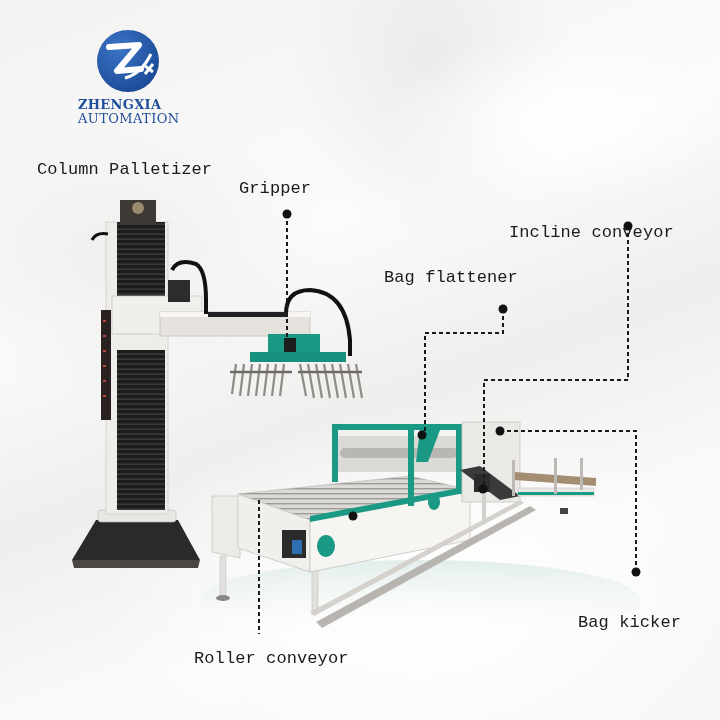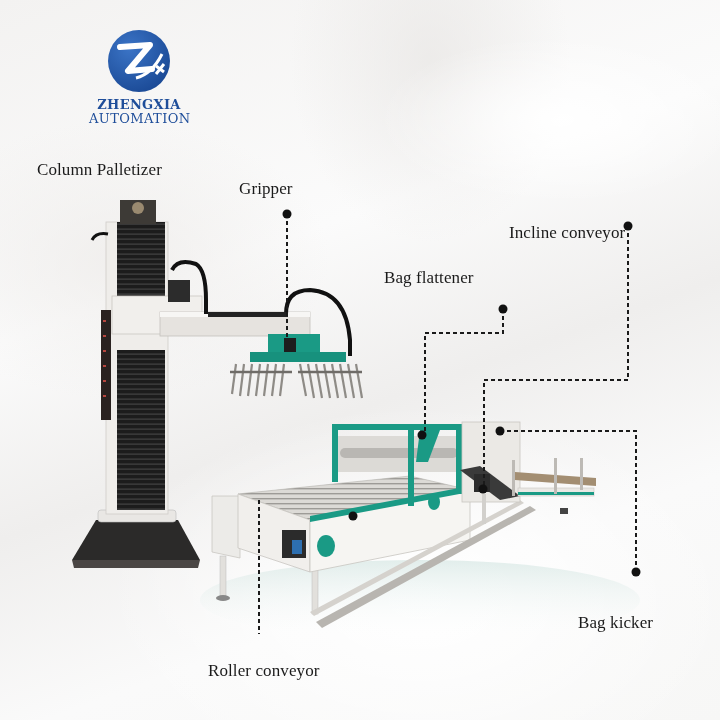--- a/index.html
+++ b/index.html
@@ -7,28 +7,28 @@
     font-family:"DejaVu Sans","Liberation Sans",sans-serif;
     background:#f6f5f4; }
   .bg { position:absolute; inset:0;
     background:
       radial-gradient(ellipse 260px 120px at 560px 120px, rgba(255,255,255,0.95), rgba(255,255,255,0) 70%),
       radial-gradient(ellipse 200px 260px at 430px 60px, rgba(232,230,228,0.7), rgba(255,255,255,0) 70%),
       radial-gradient(ellipse 300px 200px at 120px 260px, rgba(238,236,234,0.8), rgba(255,255,255,0) 70%),
       radial-gradient(ellipse 420px 260px at 420px 600px, rgba(255,255,255,1), rgba(255,255,255,0) 75%),
       linear-gradient(160deg, #f3f2f1 0%, #fbfbfb 35%, #efeeed 55%, #fafafa 75%, #f7f7f6 100%); }
   .scene { position:absolute; left:0; top:0; width:720px; height:720px; }
-  .logo { position:absolute; left:89px; top:28px; width:100px; text-align:center; }
+  .logo { position:absolute; left:78px; top:28px; width:100px; text-align:left; }
   .logo-mark { width:66px; height:66px; margin:0 auto; display:block; }
   .logo-name { font-family:"DejaVu Serif","Liberation Serif",serif; font-weight:bold;
     color:#1f4e9a; font-size:13px; letter-spacing:0.3px; margin-top:4px; line-height:14px; }
   .logo-sub { font-family:"DejaVu Serif","Liberation Serif",serif;
     color:#1f4e9a; font-size:13px; letter-spacing:0.4px; line-height:14px; }
   .label { position:absolute; color:#1a1a1a; font-size:17px; white-space:nowrap;
-    font-family:Liberation Serif, serif; letter-spacing:0.1px; }
+    font-family:Liberation Mono, monospace; letter-spacing:0.1px; }
 </style>
 </head>
 <body>
 
 <div class="bg"></div>
 
 <div class="logo">
   <svg class="logo-mark" viewBox="0 0 66 66">
     <defs>
       <radialGradient id="lg" cx="35%" cy="30%" r="75%">
@@ -200,13 +200,13 @@
     <circle cx="636" cy="572" r="4.5"></circle>
     <circle cx="353" cy="516" r="4.5"></circle>
   </g>
 </svg>
 
 <div class="label" style="left:37px; top:160px;">Column Palletizer</div>
 <div class="label" style="left:239px; top:179px;">Gripper</div>
 <div class="label" style="left:509px; top:193px;margin-top:30px;">Incline conveyor</div>
 <div class="label" style="left:384px; top:268px;">Bag flattener</div>
 <div class="label" style="left:578px; top:613px;">Bag kicker</div>
-<div class="label" style="left:208px; top:649px;margin-top:12px;">Roller conveyor</div>
+<div class="label" style="left:194px; top:649px;">Roller conveyor</div>
 
 </body></html>

